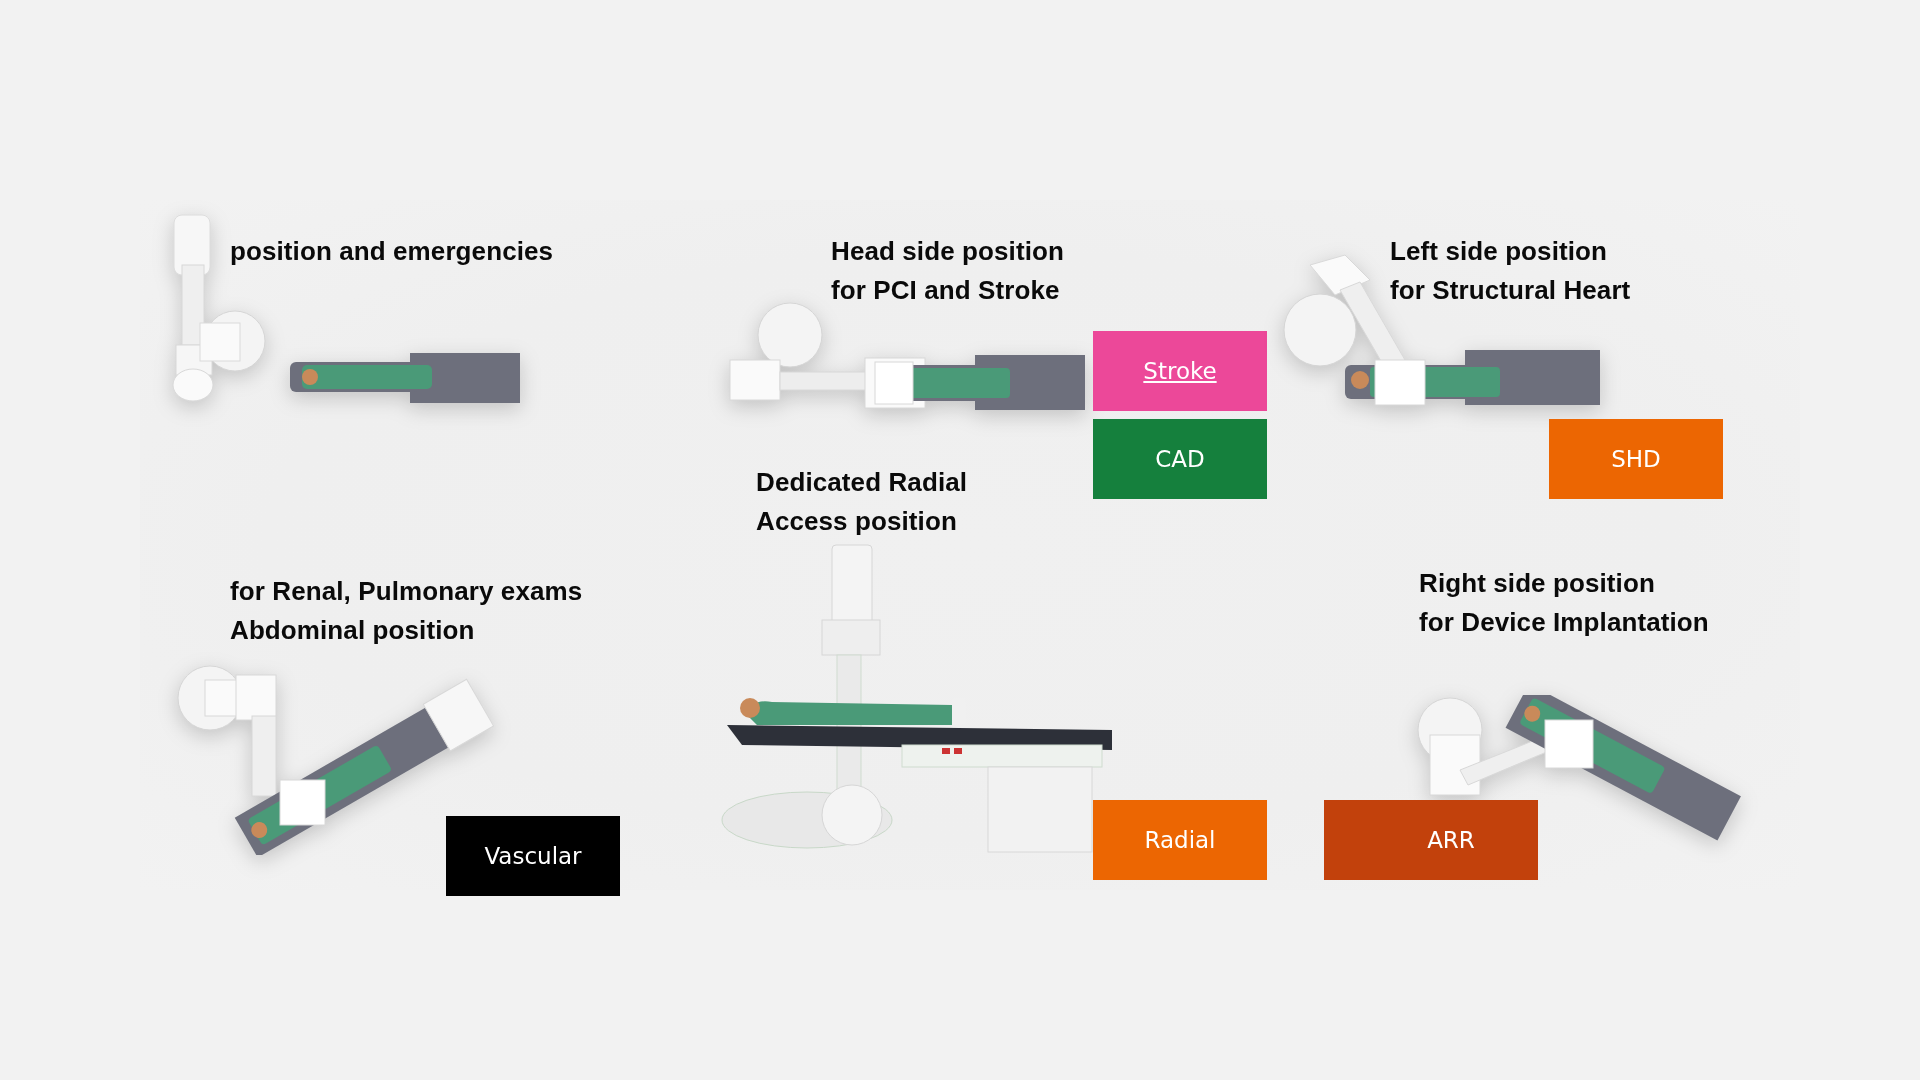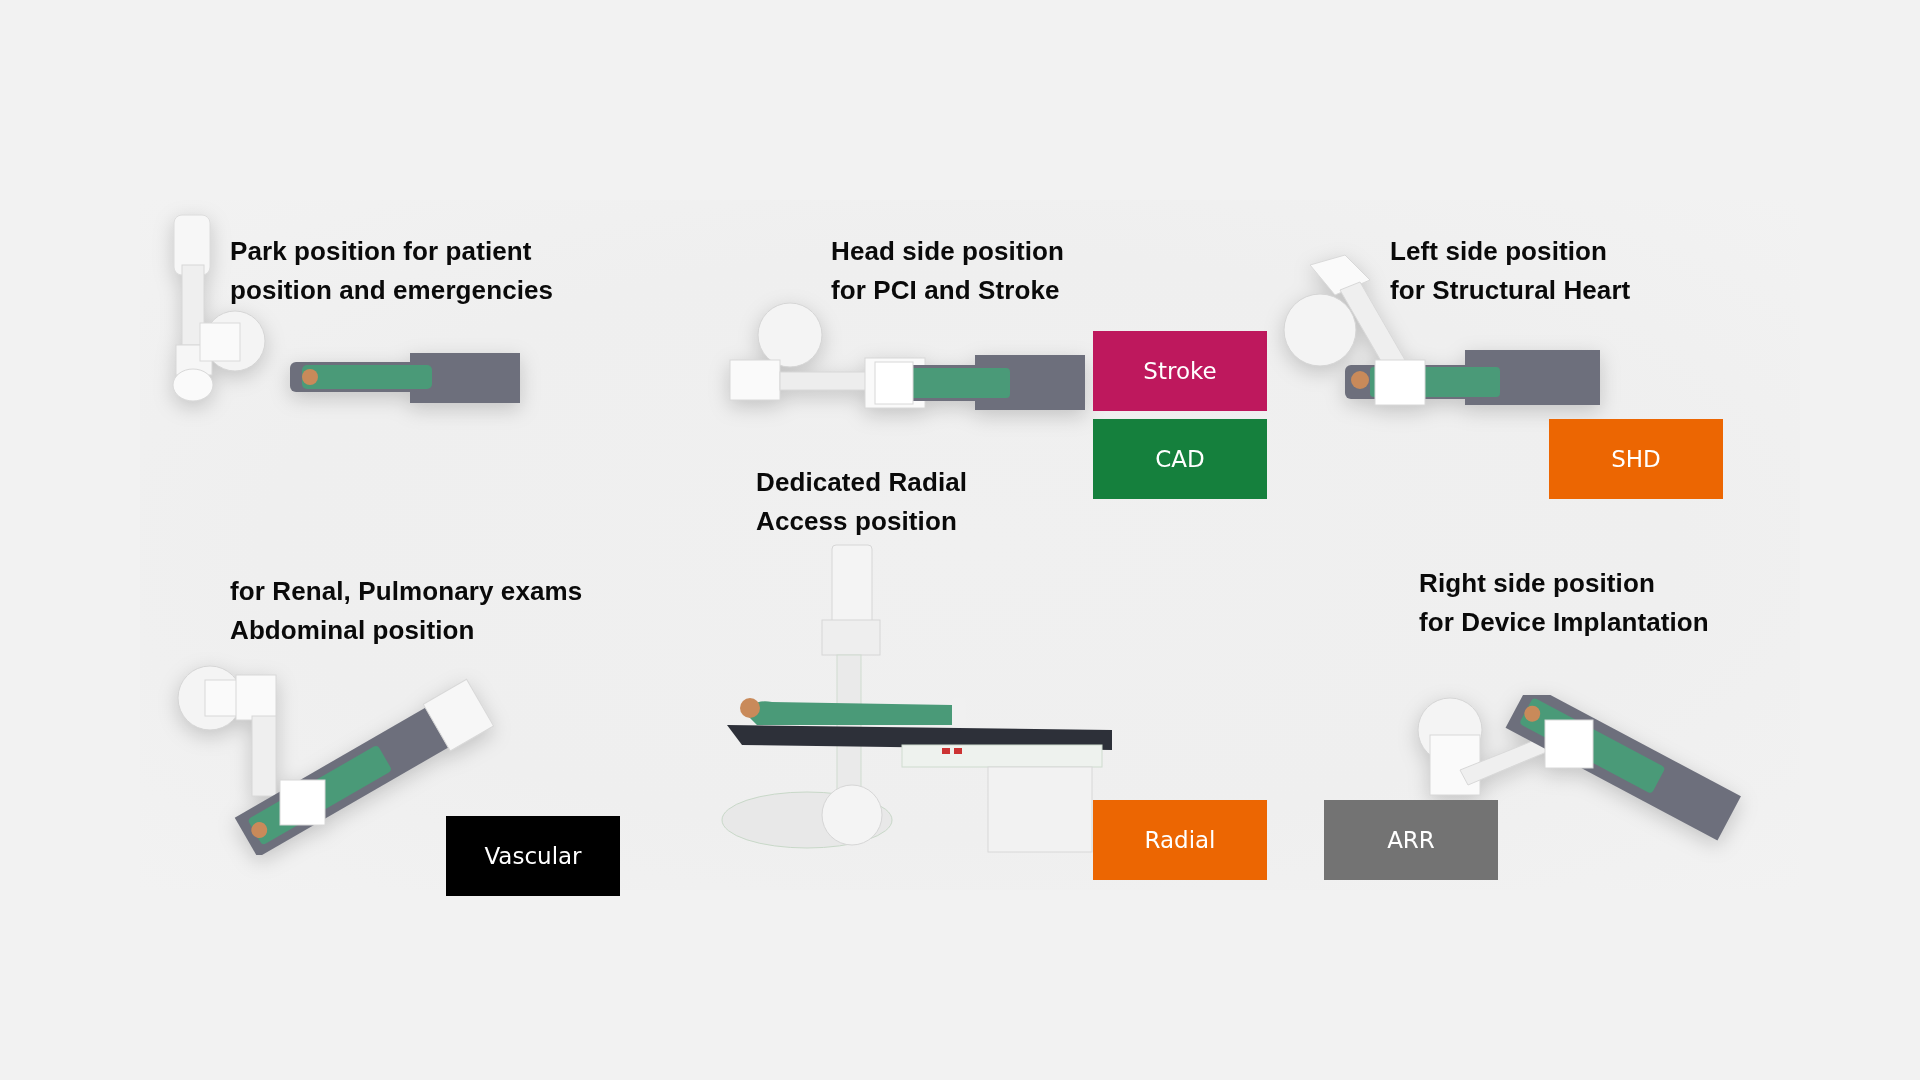--- a/index.html
+++ b/index.html
@@ -42,39 +42,38 @@
   <rect x="40" y="118" width="40" height="38" fill="#fafafa" stroke="#dadada"></rect>
   <ellipse cx="33" cy="180" rx="20" ry="16" fill="#fafafa" stroke="#d8d8d8"></ellipse>
 
   <rect x="250" y="148" width="110" height="50" fill="#6d6f7c"></rect>
   <rect x="130" y="157" width="130" height="30" rx="6" fill="#6d6f7c"></rect>
 
   <rect x="142" y="160" width="130" height="24" rx="5" fill="#4a9a78"></rect>
   <circle cx="150" cy="172" r="8" fill="#c98a5a"></circle>
 </svg>
 <div class="caption" style="left:230px; top:232px;">
-  <span>Park position for patient</span>
   <span>position and emergencies</span>
 </div>
 
 <svg class="scene shadow" style="left:725px; top:300px;" width="365" height="120" viewBox="0 0 365 120">
   <circle cx="65" cy="35" r="32" fill="#f4f4f4" stroke="#d4d4d4"></circle>
   <rect x="5" y="60" width="50" height="40" fill="#fafafa" stroke="#d8d8d8"></rect>
   <rect x="55" y="72" width="110" height="18" fill="#ededed" stroke="#d8d8d8"></rect>
   <rect x="140" y="58" width="60" height="50" fill="#fafafa" stroke="#d8d8d8"></rect>
   <rect x="250" y="55" width="110" height="55" fill="#6d6f7c"></rect>
   <rect x="170" y="65" width="100" height="36" fill="#6d6f7c"></rect>
   <rect x="175" y="68" width="110" height="30" rx="4" fill="#4a9a78"></rect>
   <rect x="150" y="62" width="38" height="42" fill="#ffffff" stroke="#d8d8d8"></rect>
 </svg>
 <div class="caption" style="left:831px; top:232px;">
   <span>Head side position</span>
   <span>for PCI and Stroke</span>
 </div>
-<div class="tag" style="left:1093px; top:331px; background:#be185d;">
+<div class="tag" style="left:1093px; top:331px; background:#ec4899;text-decoration:underline;">
   <span>Stroke</span>
 </div>
 <div class="tag" style="left:1093px; top:419px; background:#15803d;justify-content:center;">
   <span>CAD</span>
 </div>
 
 <svg class="scene shadow" style="left:1275px; top:250px;" width="340" height="175" viewBox="0 0 340 175">
   <circle cx="45" cy="80" r="36" fill="#f4f4f4" stroke="#d4d4d4"></circle>
   <polygon points="35,15 70,5 95,30 60,45" fill="#fafafa" stroke="#d8d8d8"></polygon>
   <polygon points="65,40 85,32 130,110 110,118" fill="#efefef" stroke="#d8d8d8"></polygon>
@@ -148,15 +147,15 @@
     <rect x="95" y="35" width="240" height="50" fill="#6d6f7c"></rect>
     <rect x="105" y="45" width="150" height="30" rx="4" fill="#4a9a78"></rect>
     <circle cx="112" cy="60" r="8" fill="#c98a5a"></circle>
   </g>
   <rect x="135" y="25" width="48" height="48" fill="#ffffff" stroke="#d8d8d8"></rect>
 </svg>
 <div class="caption" style="left:1419px; top:564px;">
   <span>Right side position</span>
   <span>for Device Implantation</span>
 </div>
-<div class="tag" style="left:1324px; top:800px; background:#737373;">
+<div class="tag" style="left:1324px; top:800px; background:#c2410c;padding-left:40px;">
   <span>ARR</span>
 </div>
 
 </body></html>

